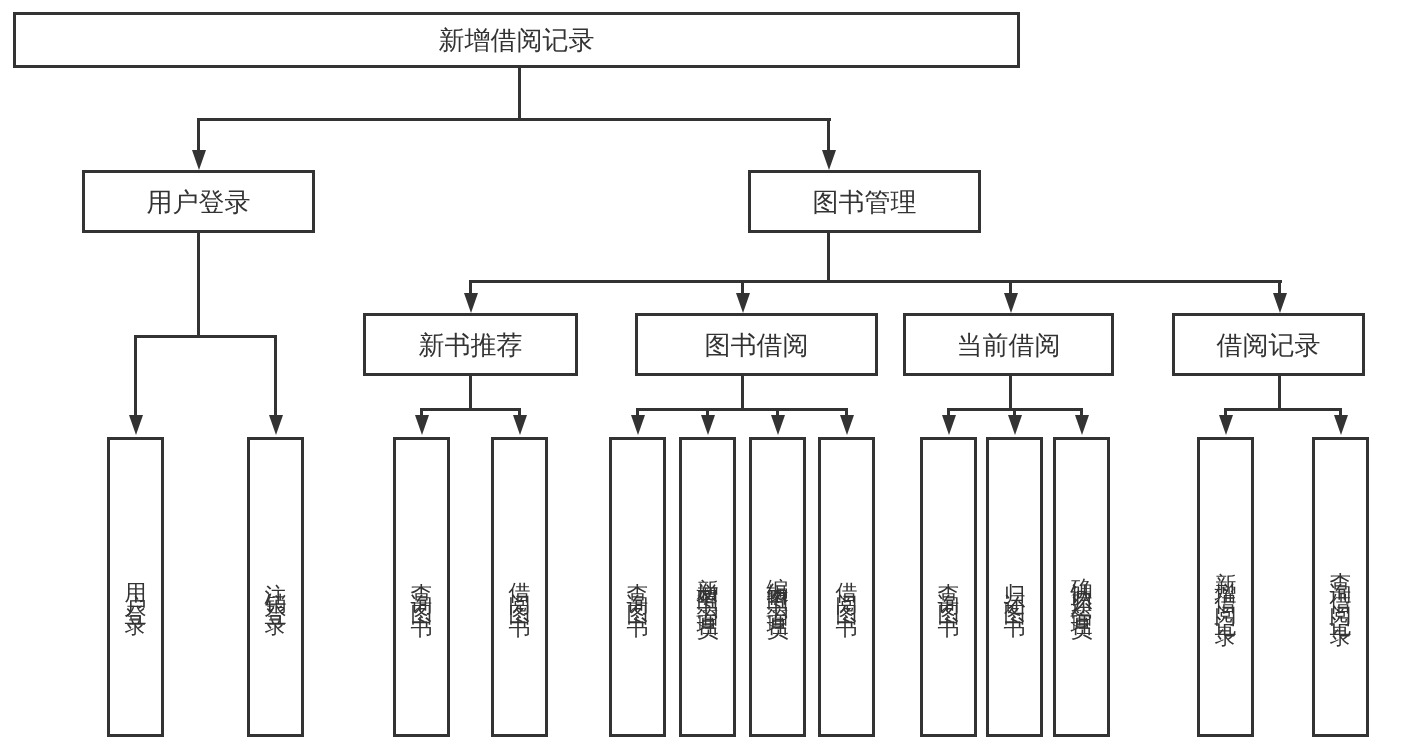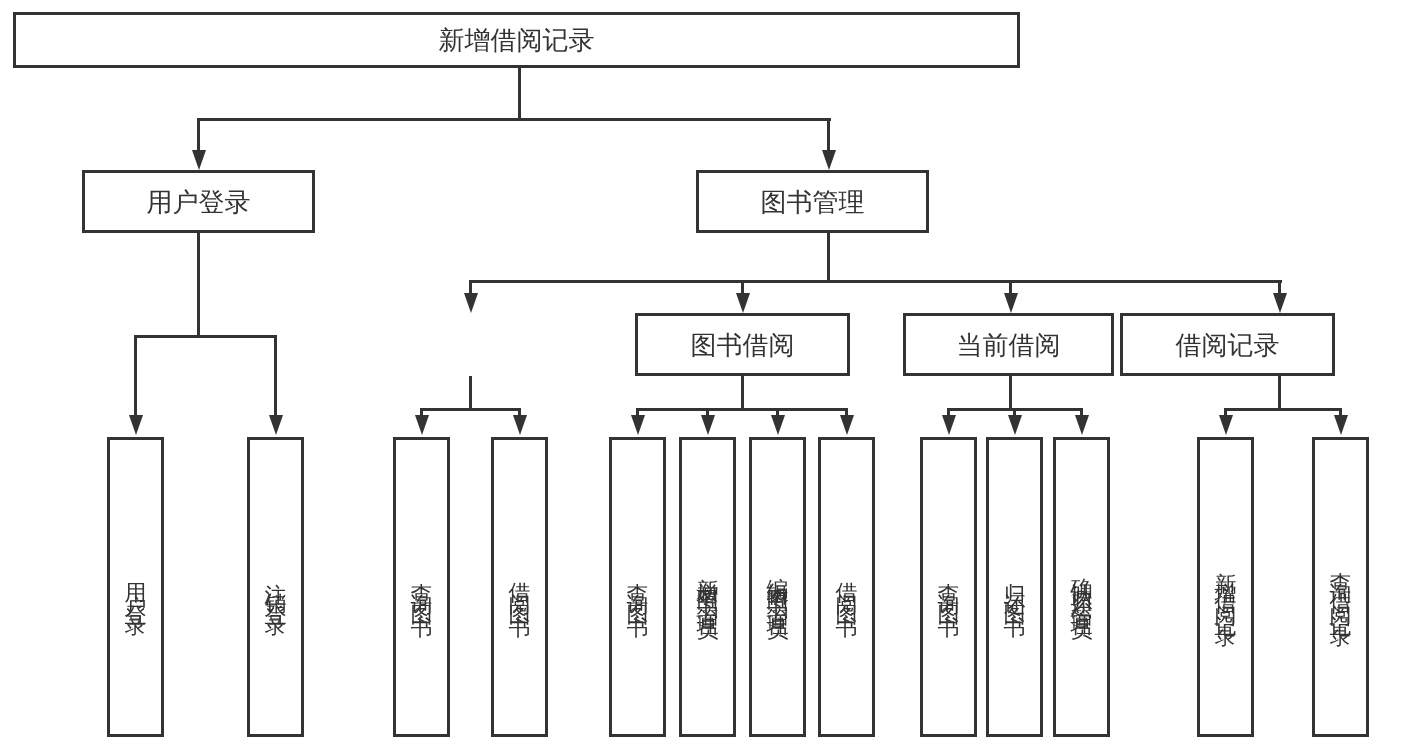--- a/index.html
+++ b/index.html
@@ -122,31 +122,34 @@
   <div class="line" style="left:1339px;top:408px;width:3px;height:10px"></div>
   <div class="ah" style="left:1334px;top:415px"></div>
 
   <div class="node" style="left:13px;top:12px;width:1007px;height:56px">
     <span class="lbl">新增借阅记录</span>
   </div>
 
   <div class="node" style="left:82px;top:170px;width:233px;height:63px">
     <span class="lbl">用户登录</span>
   </div>
-  <div class="node" style="left:696px;top:170px;width:233px;height:63px">
+  <div class="node" style="left:748px;top:170px;width:233px;height:63px">
     <span class="lbl">图书管理</span>
   </div>
 
-  <div class="node" style="left:635px;top:313px;width:215px;height:63px">
+  <div class="node" style="left:363px;top:313px;width:215px;height:63px">
+    <span class="lbl">新书推荐</span>
+  </div>
+  <div class="node" style="left:635px;top:313px;width:243px;height:63px">
     <span class="lbl">图书借阅</span>
   </div>
   <div class="node" style="left:903px;top:313px;width:211px;height:63px">
     <span class="lbl">当前借阅</span>
   </div>
-  <div class="node" style="left:1120px;top:313px;width:215px;height:63px">
+  <div class="node" style="left:1172px;top:313px;width:193px;height:63px">
     <span class="lbl">借阅记录</span>
   </div>
 
   <div class="node leaf" style="left:107px;top:437px;width:57px;height:300px">
     <span class="lbl">用户登录</span>
   </div>
   <div class="node leaf" style="left:247px;top:437px;width:57px;height:300px">
     <span class="lbl">注销登录</span>
   </div>
 

